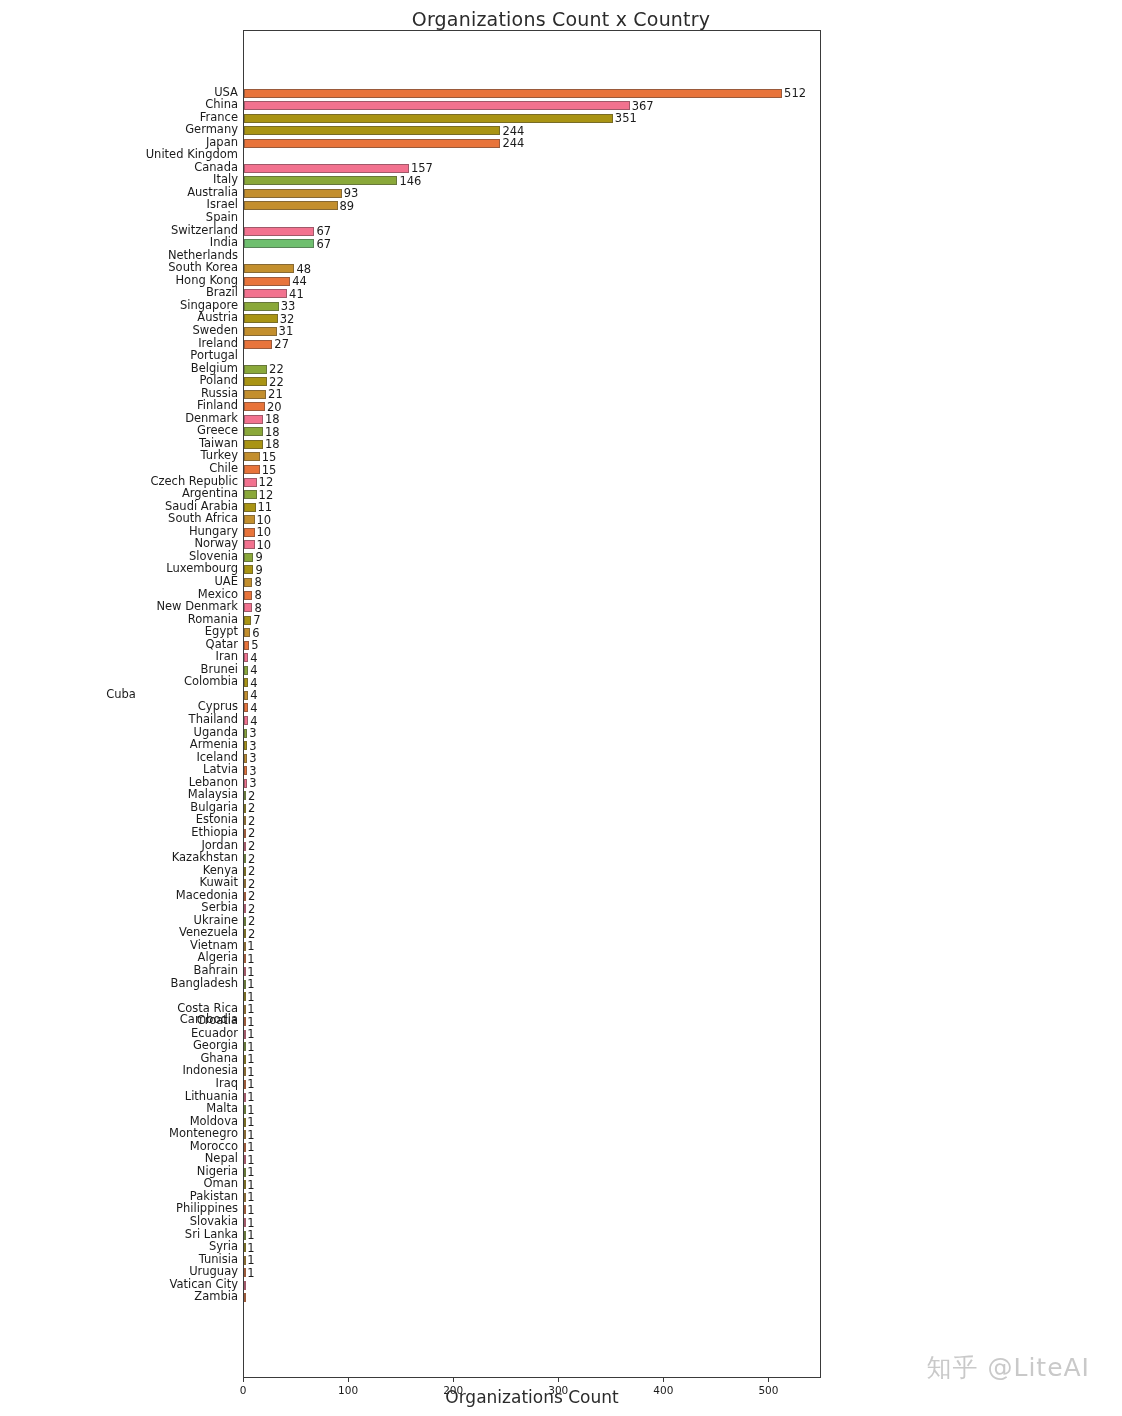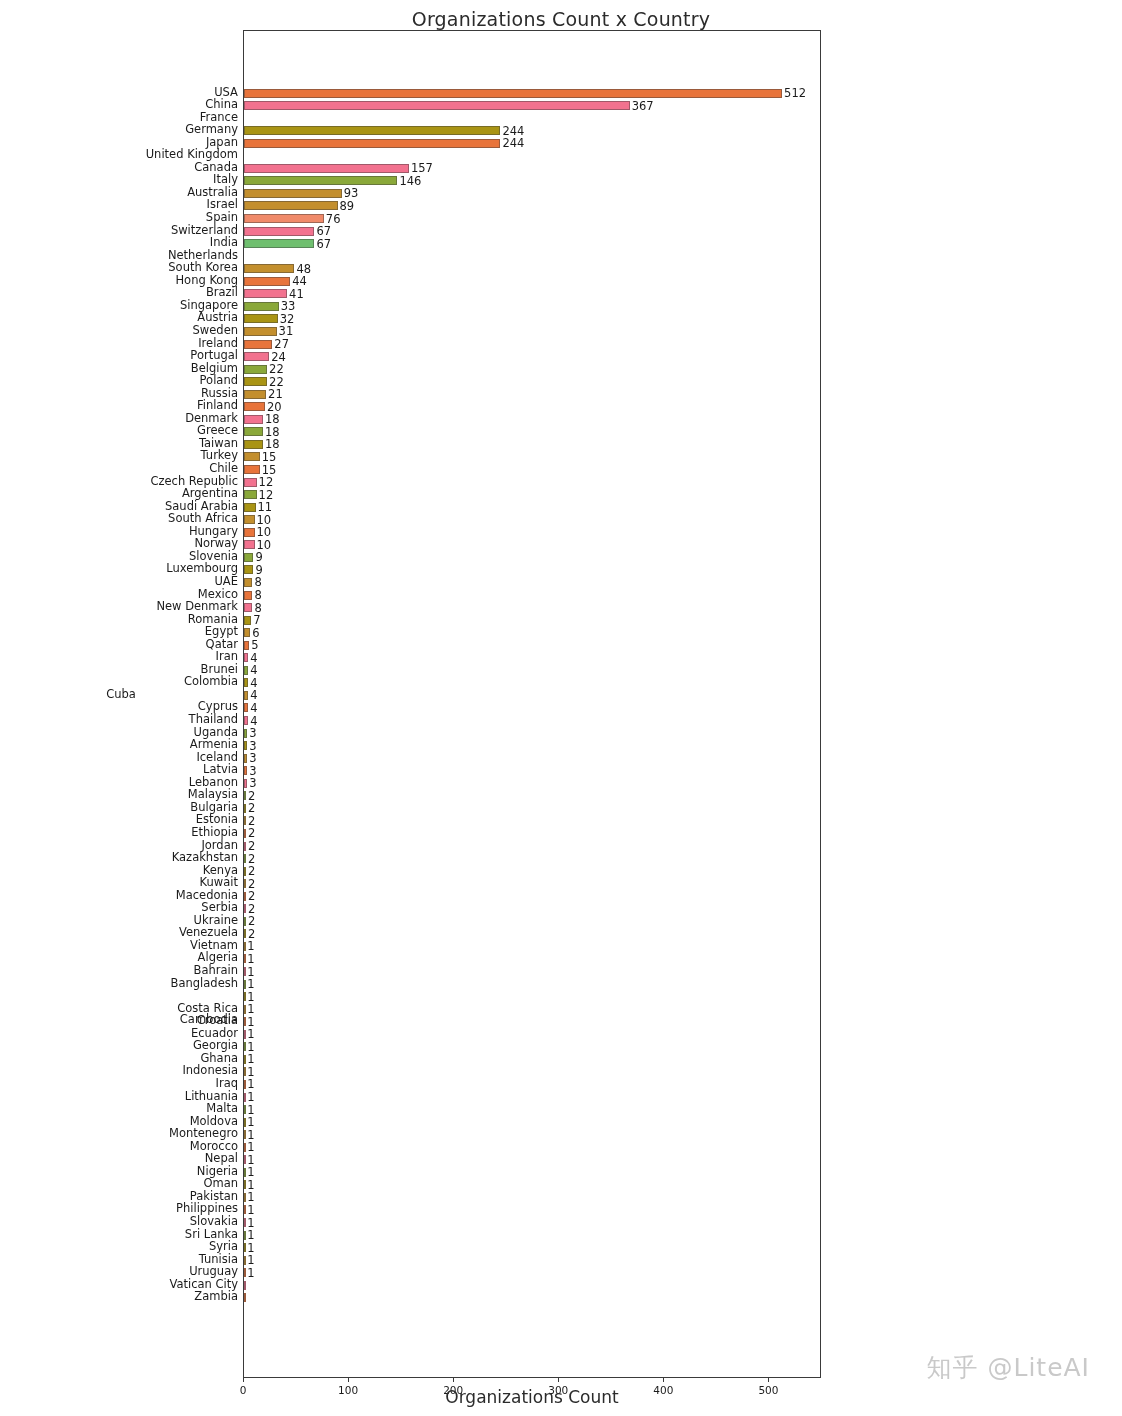--- a/index.html
+++ b/index.html
@@ -228,20 +228,24 @@
   <div id="plot-frame">
     <div id="bars">
         <div class="row" style="top: 55.5px; width: 578px;">
           <div class="bar" style="width: 538.065px; height: 9px; top: 2px; background: rgb(232, 116, 59);"></div>
           <span class="barval" style="left: 538.065px;">512</span>
         </div>
         <div class="row" style="top: 68.05px; width: 578px;">
           <div class="bar" style="width: 385.684px; height: 9px; top: 2px; background: rgb(242, 114, 143);"></div>
           <span class="barval" style="left: 385.684px;">367</span>
         </div>
+        <div class="row" style="top: 80.6px; width: 578px;">
+          <div class="bar" style="width: 368.869px; height: 9px; top: 2px; background: rgb(169, 148, 20);"></div>
+          <span class="barval" style="left: 368.869px;">351</span>
+        </div>
         <div class="row" style="top: 93.15px; width: 578px;">
           <div class="bar" style="width: 256.422px; height: 9px; top: 2px; background: rgb(169, 148, 20);"></div>
           <span class="barval" style="left: 256.422px;">244</span>
         </div>
         <div class="row" style="top: 105.7px; width: 578px;">
           <div class="bar" style="width: 256.422px; height: 9px; top: 2px; background: rgb(232, 116, 59);"></div>
           <span class="barval" style="left: 256.422px;">244</span>
         </div>
         <div class="row" style="top: 130.8px; width: 578px;">
           <div class="bar" style="width: 164.993px; height: 9px; top: 2px; background: rgb(242, 114, 143);"></div>
@@ -252,24 +256,20 @@
           <span class="barval" style="left: 153.433px;">146</span>
         </div>
         <div class="row" style="top: 155.9px; width: 578px;">
           <div class="bar" style="width: 97.7345px; height: 9px; top: 2px; background: rgb(195, 143, 46);"></div>
           <span class="barval" style="left: 97.7345px;">93</span>
         </div>
         <div class="row" style="top: 168.45px; width: 578px;">
           <div class="bar" style="width: 93.5309px; height: 9px; top: 2px; background: rgb(195, 143, 46);"></div>
           <span class="barval" style="left: 93.5309px;">89</span>
         </div>
-        <div class="row" style="top: 181px; width: 578px;">
-          <div class="bar" style="width: 79.8691px; height: 9px; top: 2px; background: rgb(240, 138, 106);"></div>
-          <span class="barval" style="left: 79.8691px;">76</span>
-        </div>
         <div class="row" style="top: 193.55px; width: 578px;">
           <div class="bar" style="width: 70.4109px; height: 9px; top: 2px; background: rgb(242, 114, 143);"></div>
           <span class="barval" style="left: 70.4109px;">67</span>
         </div>
         <div class="row" style="top: 206.1px; width: 578px;">
           <div class="bar" style="width: 70.4109px; height: 9px; top: 2px; background: rgb(111, 191, 111);"></div>
           <span class="barval" style="left: 70.4109px;">67</span>
         </div>
         <div class="row" style="top: 231.2px; width: 578px;">
           <div class="bar" style="width: 50.4436px; height: 9px; top: 2px; background: rgb(195, 143, 46);"></div>
@@ -291,24 +291,20 @@
           <div class="bar" style="width: 33.6291px; height: 9px; top: 2px; background: rgb(169, 148, 20);"></div>
           <span class="barval" style="left: 33.6291px;">32</span>
         </div>
         <div class="row" style="top: 293.95px; width: 578px;">
           <div class="bar" style="width: 32.5782px; height: 9px; top: 2px; background: rgb(195, 143, 46);"></div>
           <span class="barval" style="left: 32.5782px;">31</span>
         </div>
         <div class="row" style="top: 306.5px; width: 578px;">
           <div class="bar" style="width: 28.3745px; height: 9px; top: 2px; background: rgb(232, 116, 59);"></div>
           <span class="barval" style="left: 28.3745px;">27</span>
-        </div>
-        <div class="row" style="top: 319.05px; width: 578px;">
-          <div class="bar" style="width: 25.2218px; height: 9px; top: 2px; background: rgb(242, 114, 143);"></div>
-          <span class="barval" style="left: 25.2218px;">24</span>
         </div>
         <div class="row" style="top: 331.6px; width: 578px;">
           <div class="bar" style="width: 23.12px; height: 9px; top: 2px; background: rgb(138, 168, 58);"></div>
           <span class="barval" style="left: 23.12px;">22</span>
         </div>
         <div class="row" style="top: 344.15px; width: 578px;">
           <div class="bar" style="width: 23.12px; height: 9px; top: 2px; background: rgb(169, 148, 20);"></div>
           <span class="barval" style="left: 23.12px;">22</span>
         </div>
         <div class="row" style="top: 356.7px; width: 578px;">

